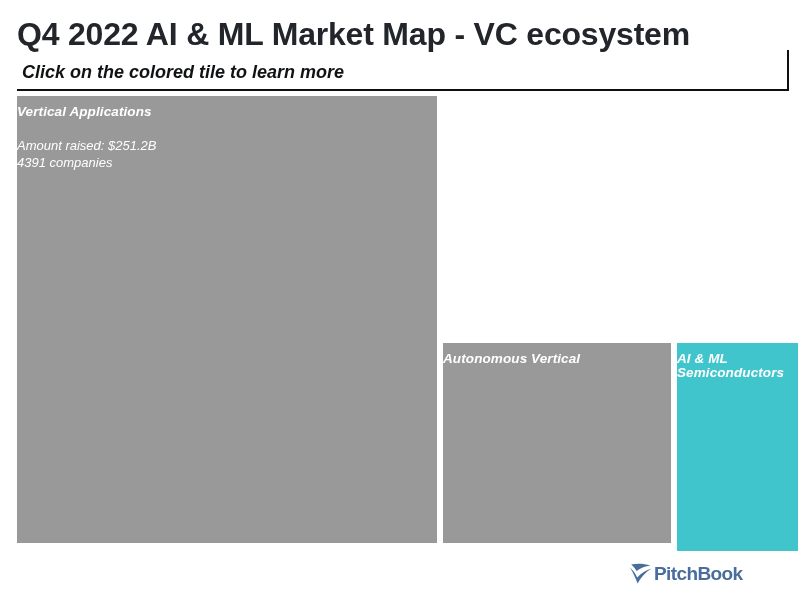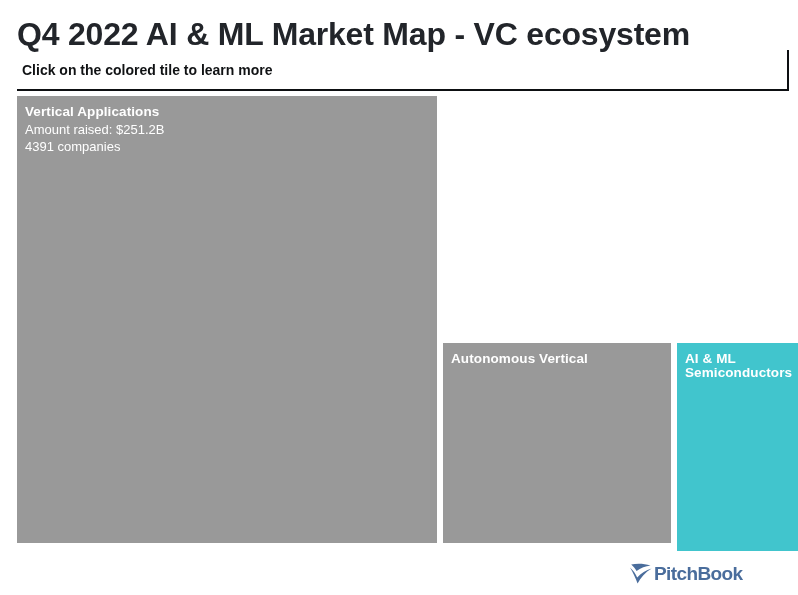--- a/index.html
+++ b/index.html
@@ -24,24 +24,25 @@
     font-size: 32px;
     font-weight: 700;
     letter-spacing: -0.2px;
     color: #22252a;
     white-space: nowrap;
   }
   #subtitle {
     position: absolute;
     left: 22px;
     top: 62px;
-    font-size: 14px;
+    font-size: 18px;
     font-weight: 700;
     color: #101214;
     white-space: nowrap;
+    font-style: italic;
   }
   
   #header-rule {
     position: absolute;
     left: 17px;
     top: 89px;
     width: 772px;
     height: 2px;
     background: #0d0f12;
   }
@@ -58,34 +59,35 @@
   #treemap {
     position: absolute;
     left: 0;
     top: 0;
     width: 798px;
     height: 595px;
   }
   .tile {
     position: absolute;
     box-sizing: border-box;
-    padding: 9px 11px 0 8px;
+    padding: 9px 11px 0 0;
     overflow: hidden;
     cursor: pointer;
+    font-style: italic;
   }
   .tile-title {
     font-size: 13.5px;
     font-weight: 700;
     color: #ffffff;
     line-height: 1.02;
     margin: 0;
     letter-spacing: 0.1px;
   }
   .tile-stats {
-    margin-top: 2px;
+    margin-top: 18px;
     font-size: 13px;
     font-weight: 400;
     color: #ffffff;
     line-height: 1.36;
   }
   .tile-stats div { white-space: nowrap; }
   .tile.narrow .tile-stats div { white-space: normal; }
 
   
   #tile-vertical-applications {

